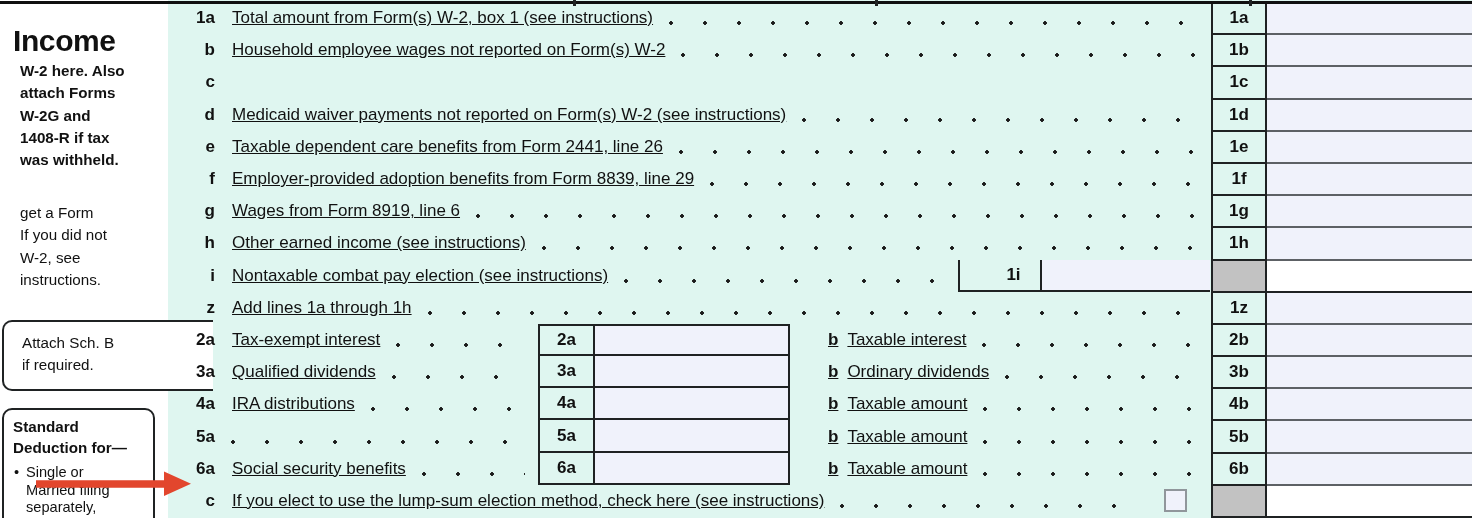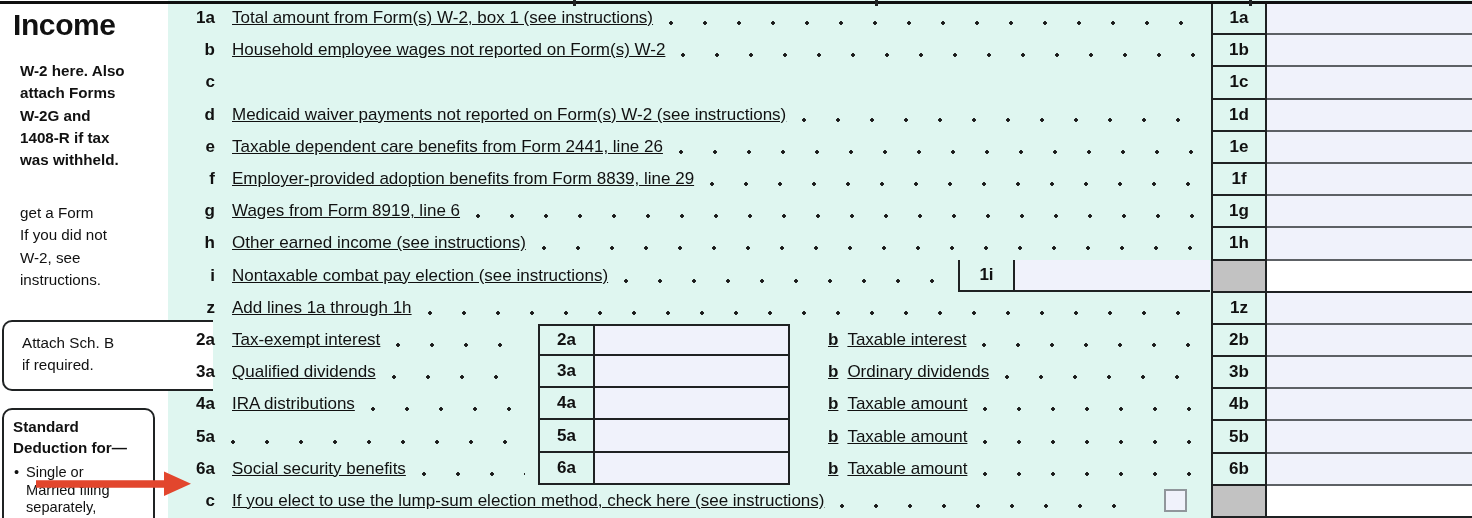--- a/index.html
+++ b/index.html
@@ -15,21 +15,21 @@
   .page{
     position:relative;width:1472px;height:518px;overflow:hidden;
     background:#ffffff;color:var(--ink);
     font-family:"Liberation Sans","DejaVu Sans",sans-serif;
   }
   .main-bg{position:absolute;top:0;bottom:0;left:168px;right:0;background:var(--teal);}
   .topline{position:absolute;left:0;top:1px;width:100%;height:3px;background:#101010;z-index:3;}
   .tick{position:absolute;top:0;width:2.5px;height:6px;background:var(--bd);z-index:4;}
 
   
-  .income-heading{position:absolute;left:13px;top:8px;font-size:30px;font-weight:bold;letter-spacing:-0.4px;z-index:2;}
+  .income-heading{position:absolute;left:13px;top:24px;font-size:30px;font-weight:bold;letter-spacing:-0.4px;z-index:2;}
   .side-note{position:absolute;left:20px;width:150px;font-size:15.2px;line-height:22.3px;z-index:2;}
   .side-note.bold{font-weight:bold;top:60px;}
   .side-note.reg{top:202px;}
   .schb{position:absolute;left:2px;top:320px;width:211px;height:71px;background:#fff;
     border:2px solid var(--bd);border-right:none;border-radius:10px 0 0 10px;
     box-sizing:border-box;z-index:1;padding:10px 0 0 18px;font-size:15.2px;line-height:22.4px;}
   .stdbox{position:absolute;left:2px;top:408px;width:153px;height:130px;background:#fff;
     border:2px solid var(--bd);border-radius:10px;box-sizing:border-box;z-index:1;
     padding:7px 0 0 9px;}
   .stdbox .ttl{font-size:15.2px;font-weight:bold;line-height:20.5px;}
@@ -46,21 +46,21 @@
   .seg{display:flex;flex:1 1 auto;align-items:center;min-width:0;text-decoration:underline;}
   .seg.seg-fixed{flex:0 0 323px;}
   .seg.seg-combat{flex:0 0 743px;}
   .rowtext{margin-left:17px;font-size:17px;}
   .leader{flex:1 1 auto;height:4px;margin:0 13px 0 16px;position:relative;top:5px;
     background-image:radial-gradient(circle at 2px 2px,#1b1b1b 1.55px,rgba(0,0,0,0) 2.1px);
     background-size:34px 4px;background-repeat:repeat-x;background-position:left top;}
   .innerbox{flex:0 0 252px;align-self:stretch;display:flex;box-sizing:border-box;
     border-left:2px solid var(--bd);border-right:2px solid var(--bd);border-bottom:2px solid var(--bd);}
   .innerbox.first{border-top:2px solid var(--bd);}
-  .innerbox.open-right{border-right:none;}
+  .innerbox.open-right{border-right:none;padding-left:27px;}
   .ib-label{flex:0 0 55px;border-right:2px solid var(--bd);display:flex;align-items:center;justify-content:center;
     font-weight:bold;font-size:17px;box-sizing:border-box;}
   .ib-entry{flex:1 1 auto;background:var(--entry);}
   .blabel{font-weight:bold;font-size:17px;margin-left:38px;}
   .btext{font-size:17px;margin-left:9px;}
   .checkbox{flex:0 0 23px;height:23px;box-sizing:border-box;border:2px solid #90969b;background:var(--entry);margin-left:12px;}
 
   
   .numcol{position:absolute;left:1211px;top:3px;width:56px;display:flex;flex-direction:column;
     border-left:2px solid var(--bd);border-right:2px solid var(--bd);box-sizing:border-box;z-index:2;}

